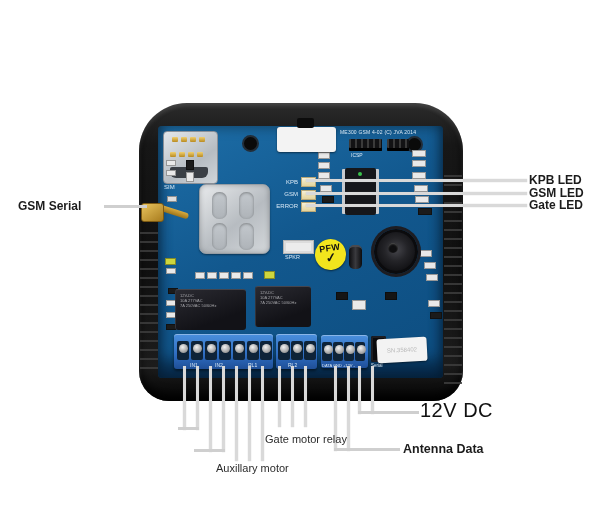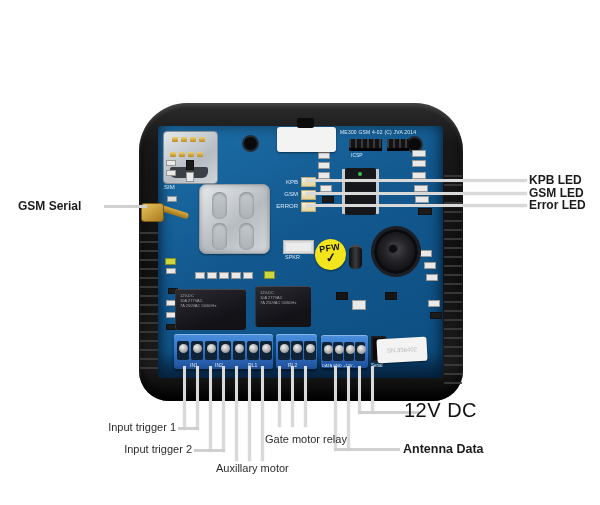--- a/index.html
+++ b/index.html
@@ -221,28 +221,26 @@
   <div class="abs lead br" style="left:371px;top:366px;width:3px;height:48px;"></div>
 
   <div class="abs lead" style="left:178px;top:427px;width:21px;height:3px;"></div>
   <div class="abs lead" style="left:194px;top:449px;width:31px;height:3px;"></div>
   <div class="abs lead" style="left:334px;top:448px;width:66px;height:3px;"></div>
   <div class="abs lead" style="left:358px;top:411px;width:61px;height:3px;"></div>
 
   <div class="abs lbl b" style="left:18px;top:199px;">GSM Serial</div>
   <div class="abs lbl b" style="left:529px;top:173px;">KPB LED</div>
   <div class="abs lbl b" style="left:529px;top:186px;">GSM LED</div>
-  <div class="abs lbl b" style="left:529px;top:198px;">Error LED</div>
-
-  <div class="abs lbl s" style="left:70px;top:421px;width:106px;text-align:right;">Input trigger 1</div>
-  <div class="abs lbl s" style="left:86px;top:443px;width:106px;text-align:right;">Input trigger 2</div>
+  <div class="abs lbl b" style="left:529px;top:198px;">Gate LED</div>
+
   <div class="abs lbl s" style="left:216px;top:462px;">Auxillary motor</div>
   <div class="abs lbl s" style="left:265px;top:433px;font-size:11px;">Gate motor relay</div>
   <div class="abs lbl b" style="left:403px;top:442px;font-size:12.5px;">Antenna Data</div>
-  <div class="abs lbl big" style="left:404px;top:399px;">12V DC</div>
+  <div class="abs lbl big" style="left:420px;top:399px;">12V DC</div>
 
   <div id="smd-layer">
       <div class="abs smd" style="left: 166px; top: 160px; width: 8px; height: 4px; background: rgb(233, 233, 233); border: 0.5px solid rgba(0, 0, 0, 0.35);"></div>
       <div class="abs smd" style="left: 166px; top: 170px; width: 8px; height: 4px; background: rgb(233, 233, 233); border: 0.5px solid rgba(0, 0, 0, 0.35);"></div>
       <div class="abs smd" style="left: 167px; top: 196px; width: 8px; height: 4px; background: rgb(222, 222, 222); border: 0.5px solid rgba(0, 0, 0, 0.35);"></div>
       <div class="abs smd" style="left: 165px; top: 258px; width: 9px; height: 5px; background: rgb(205, 214, 62); border: 0.5px solid rgba(0, 0, 0, 0.35);"></div>
       <div class="abs smd" style="left: 166px; top: 268px; width: 8px; height: 4px; background: rgb(233, 233, 233); border: 0.5px solid rgba(0, 0, 0, 0.35);"></div>
       <div class="abs smd" style="left: 168px; top: 288px; width: 8px; height: 4px; background: rgb(27, 27, 27); border: 0.5px solid rgba(0, 0, 0, 0.35);"></div>
       <div class="abs smd" style="left: 166px; top: 300px; width: 8px; height: 4px; background: rgb(233, 233, 233); border: 0.5px solid rgba(0, 0, 0, 0.35);"></div>
       <div class="abs smd" style="left: 166px; top: 312px; width: 8px; height: 4px; background: rgb(233, 233, 233); border: 0.5px solid rgba(0, 0, 0, 0.35);"></div>

